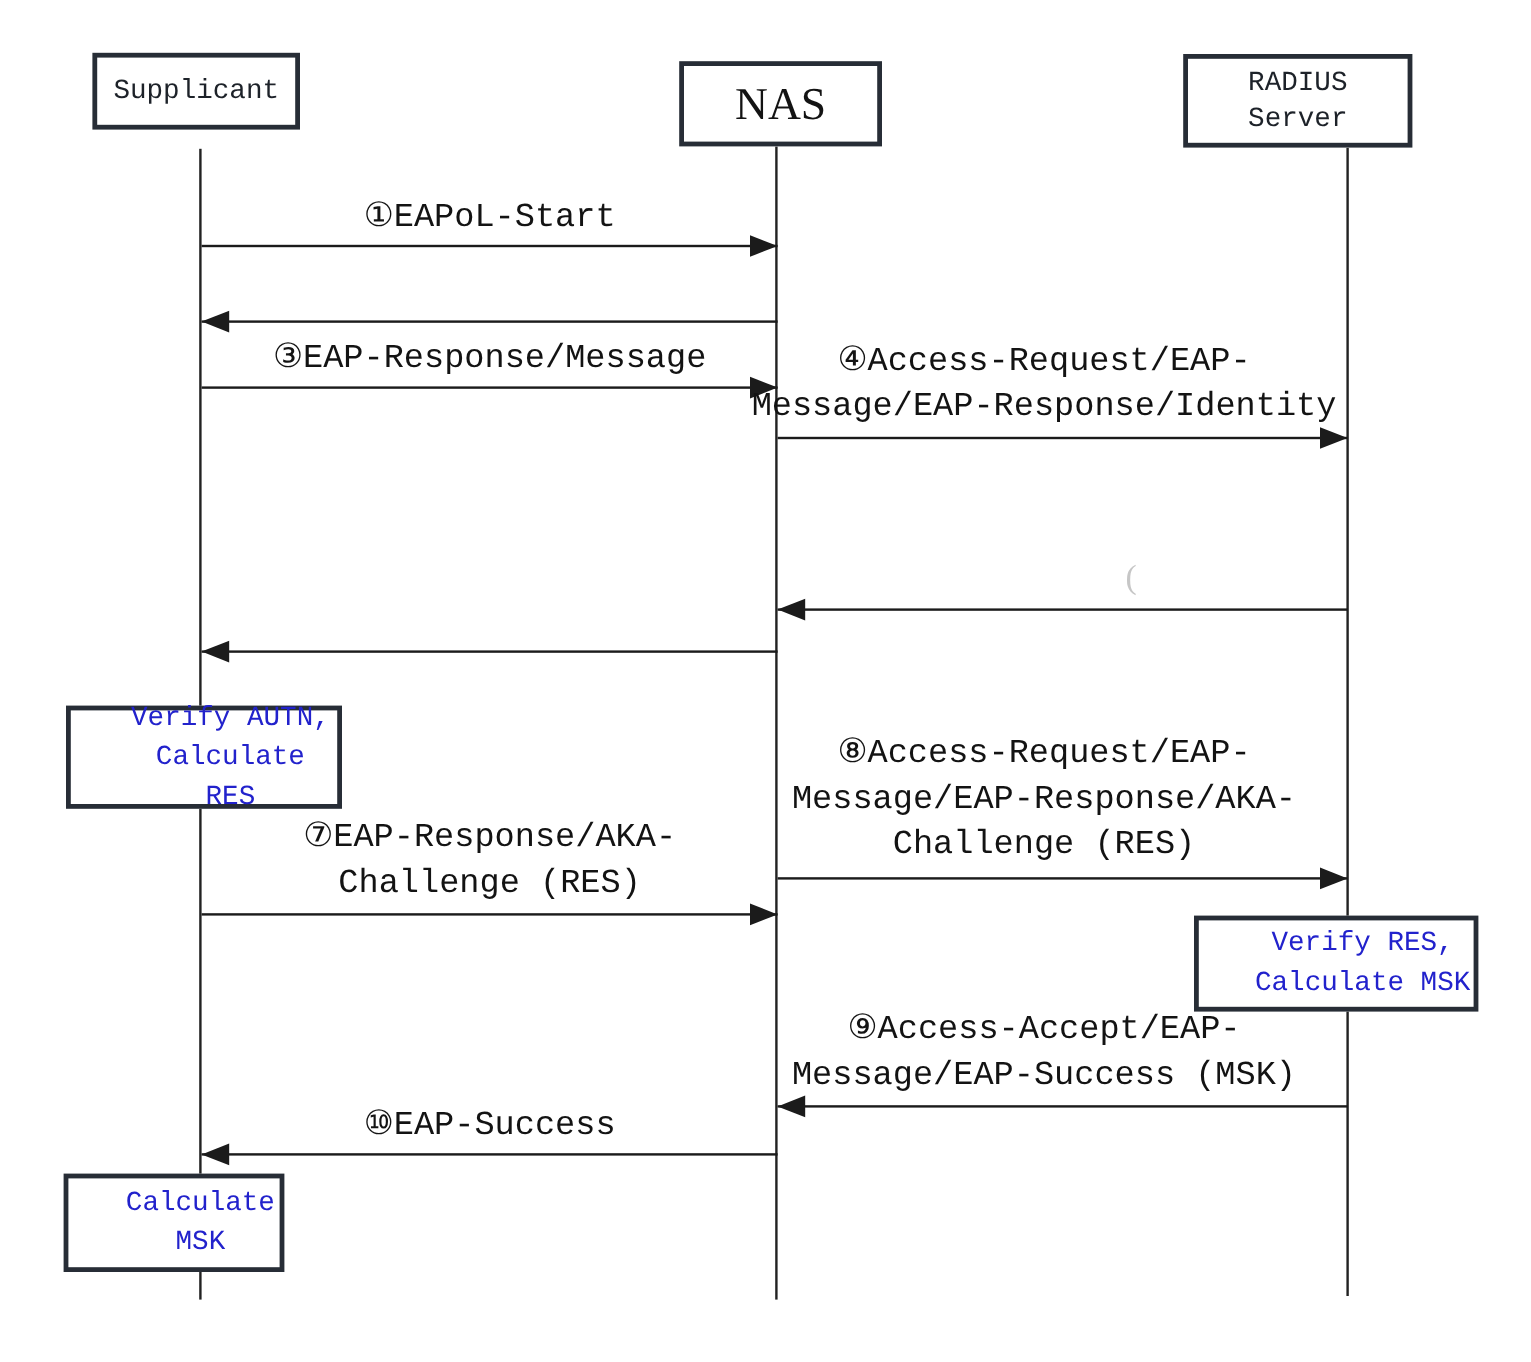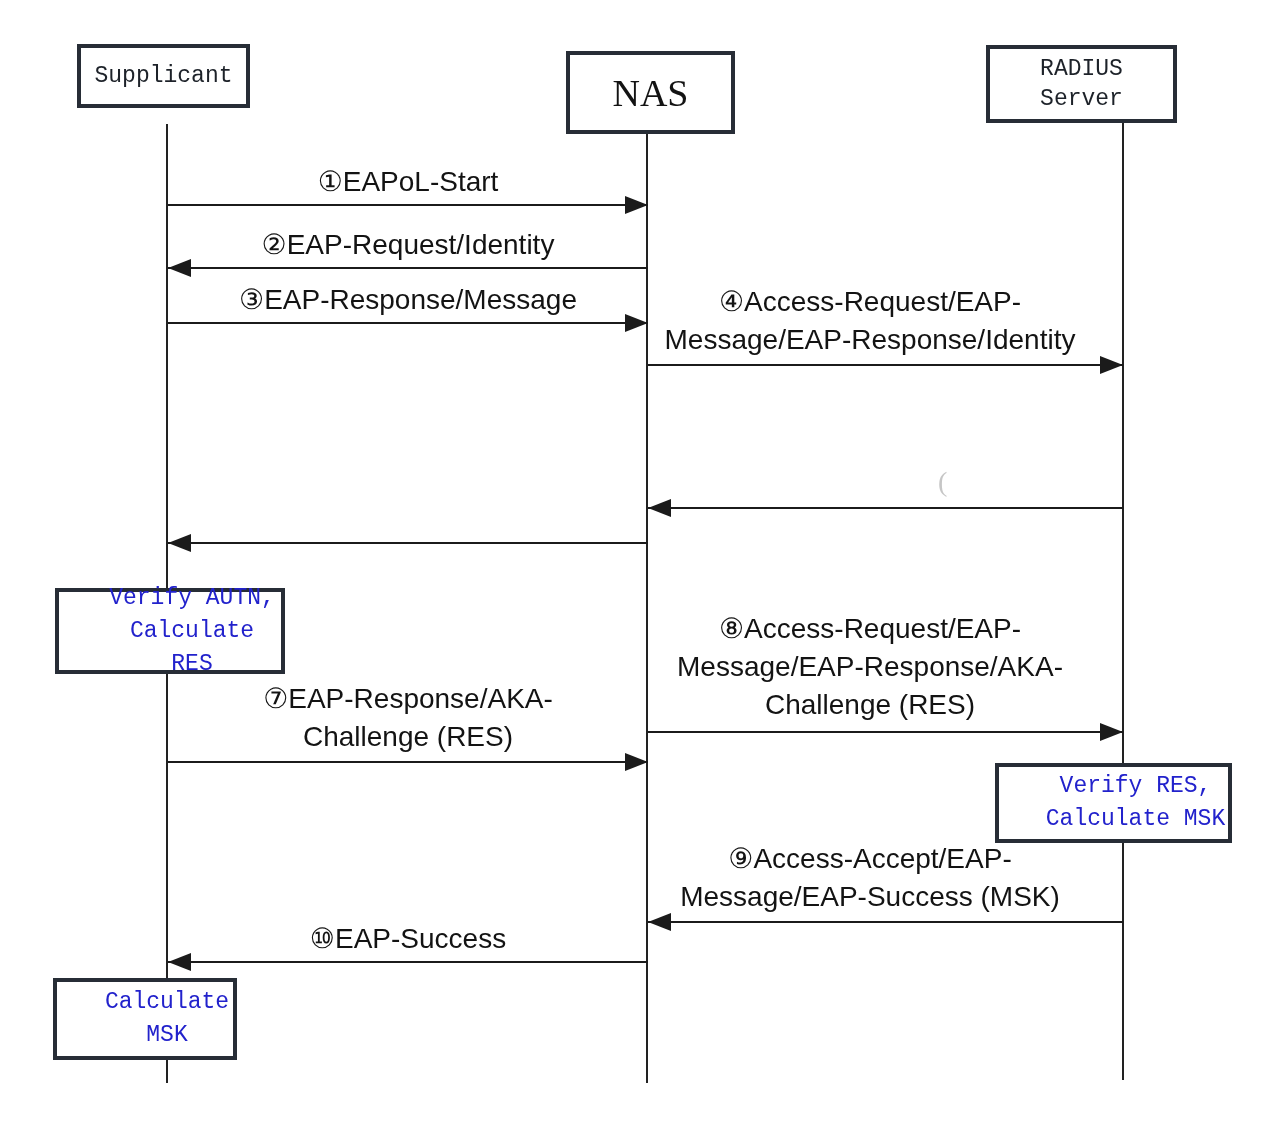--- a/index.html
+++ b/index.html
@@ -24,21 +24,21 @@
     border-left:23px solid #1b1b1b;
   }
   .arrow.left::before{
     content:"";position:absolute;left:0;top:-8px;width:0;height:0;
     border-top:9px solid transparent;border-bottom:9px solid transparent;
     border-right:23px solid #1b1b1b;
   }
   
   .msg{
     position:absolute;z-index:2;
-    font-family:Liberation Sans, sans-serif;
+    font-family:Liberation Mono, monospace;
     font-size:28px;line-height:38px;color:#131313;
     text-align:center;white-space:pre-line;
   }
   .faint{
     position:absolute;z-index:2;
     font-family:"Liberation Serif",serif;
     font-size:28px;color:#c6c6c6;
   }
   
   .actor-box{
@@ -81,38 +81,37 @@
   <div class="arrow right" style="left:168px;top:322px;width:480px"></div>
   <div class="arrow right" style="left:648px;top:364px;width:475px"></div>
   <div class="arrow left" style="left:648px;top:507px;width:475px"></div>
   <div class="arrow left" style="left:168px;top:542px;width:480px"></div>
   <div class="arrow right" style="left:168px;top:761px;width:480px"></div>
   <div class="arrow right" style="left:648px;top:731px;width:475px"></div>
   <div class="arrow left" style="left:648px;top:921px;width:475px"></div>
   <div class="arrow left" style="left:168px;top:961px;width:480px"></div>
 
   <div class="msg" style="left:178px;top:163px;width:460px">①EAPoL-Start</div>
-  <div class="msg" style="left:178px;top:226px;width:460px">②EAP-Request/Identity</div>
   <div class="msg" style="left:178px;top:281px;width:460px">③EAP-Response/Message</div>
   <div class="msg" style="left:600px;top:283px;width:540px">④Access-Request/EAP-
 Message/EAP-Response/Identity</div>
   <span class="faint" style="left:938px;top:466px">(</span>
   <div class="msg" style="left:178px;top:680px;width:460px">⑦EAP-Response/AKA-
 Challenge (RES)</div>
   <div class="msg" style="left:600px;top:610px;width:540px">⑧Access-Request/EAP-
 Message/EAP-Response/AKA-
 Challenge (RES)</div>
   <div class="msg" style="left:178px;top:920px;width:460px">⑩EAP-Success</div>
   <div class="msg" style="left:600px;top:840px;width:540px">⑨Access-Accept/EAP-
 Message/EAP-Success (MSK)</div>
 
   <div class="actor-box" style="left:77px;top:44px;width:173px;height:64px">
     <div class="actor-label">Supplicant</div>
   </div>
-  <div class="actor-box" style="left:566px;top:51px;width:169px;height:83px">
+  <div class="actor-box" style="left:566px;top:51px;width:169px;height:71px">
     <div class="actor-label serif">NAS</div>
   </div>
   <div class="actor-box" style="left:986px;top:45px;width:191px;height:78px">
     <div class="actor-label">RADIUS
 Server</div>
   </div>
 
   <div class="note-box" style="left:55px;top:588px;width:230px;height:86px">
     <div class="note-label">Verify AUTN,
 Calculate RES</div>

